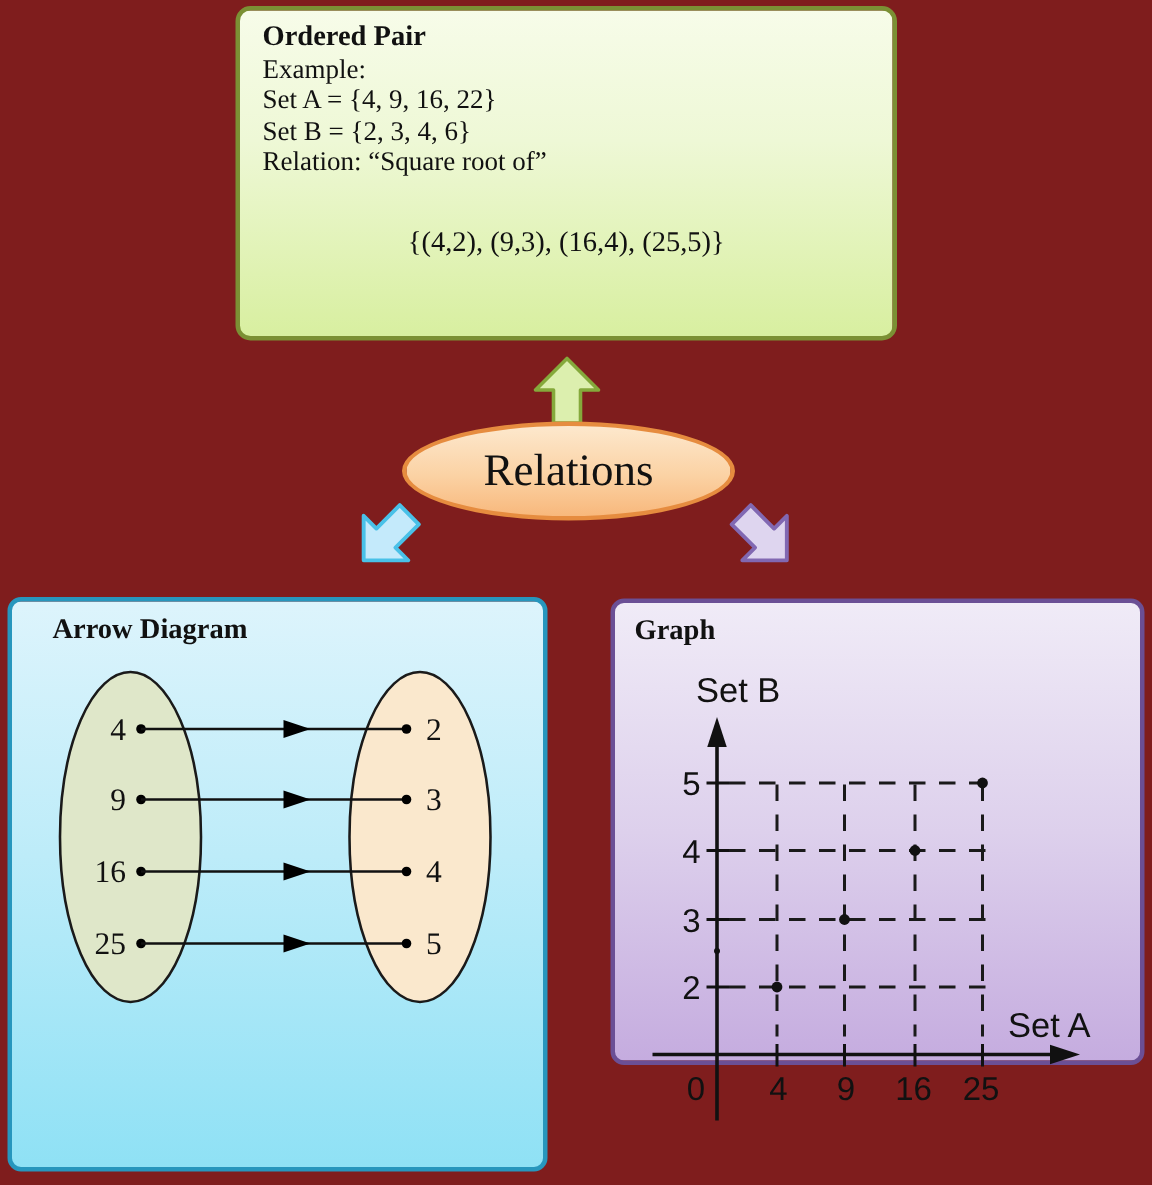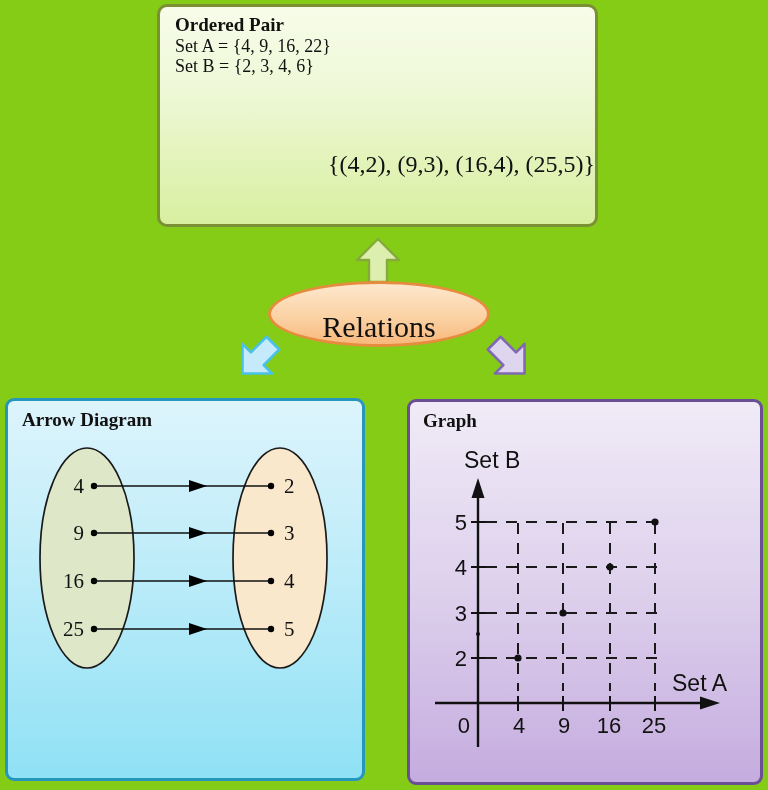--- a/index.html
+++ b/index.html
@@ -1,72 +1,75 @@
 <!DOCTYPE html>
 <html><head>
 <meta charset="utf-8">
 <style>
   html,body{margin:0;padding:0;background:#000;}
   .canvas{
-    position:relative;width:768px;height:790px;background:#84cc16;overflow:hidden;
+    position:relative;width:768px;height:790px;background:#7f1d1d;overflow:hidden;
     font-family:"Liberation Serif","DejaVu Serif",serif;color:#111;
   }
   .box{position:absolute;box-sizing:border-box;}
   .box-title{font-weight:bold;font-size:19px;}
 
   
   .green-box{
     left:157px;top:4px;width:441px;height:223px;
     border:3px solid #7b9034;border-radius:10px;
     background:linear-gradient(180deg,#f7fce9 0%,#eef8d6 40%,#d8efa0 100%);
   }
   .green-box .inner{padding:8px 14px 0 15px;font-size:18px;line-height:20.5px;}
-  .green-box .pairs{position:absolute;left:0;right:0;top:144px;text-align:right;font-size:24px;}
+  .green-box .pairs{position:absolute;left:0;right:0;top:144px;text-align:center;font-size:19px;}
 
   
   .relations-oval{
     position:absolute;left:268px;top:281px;width:222px;height:66px;
     border:3px solid #e68c3f;border-radius:50%;box-sizing:border-box;
     background:linear-gradient(180deg,#fde8cd 0%,#fbd2a4 55%,#f8b87c 100%);
-    display:flex;align-items:flex-end;justify-content:center;
+    display:flex;align-items:center;justify-content:center;
     font-size:30px;color:#111;
   }
 
   .conn-arrow{position:absolute;}
 
   
   .blue-box{
     left:5px;top:398px;width:360px;height:383px;
     border:3px solid #2796bd;border-radius:9px;
     background:linear-gradient(180deg,#ddf4fc 0%,#bdecf9 45%,#8fe1f5 100%);
+    padding-left:13px;
   }
   .blue-box .box-title{padding:8px 0 0 14px;}
   .figure-svg{position:absolute;left:0;top:0;}
 
   
   .purple-box{
-    left:407px;top:399px;width:356px;height:386px;
+    left:407px;top:399px;width:356px;height:311px;
     border:3px solid #6b4f95;border-radius:9px;
     background:linear-gradient(180deg,#f0ebf7 0%,#ddd0ec 50%,#c5acdf 100%);
   }
   .purple-box .box-title{padding:8px 0 0 13px;}
 
   .sans{font-family:"Liberation Sans","DejaVu Sans",sans-serif;}
   svg text{fill:#111;}
 </style>
 </head>
 <body>
 
 <div class="canvas">
 
   <div class="box green-box">
     <div class="inner">
       <div class="box-title">Ordered Pair</div>
+      <div>Example:</div>
       <div>Set A = {4, 9, 16, 22}</div>
       <div>Set B = {2, 3, 4, 6}</div>
+      <div>Relation: “Square root of”</div>
     </div>
     <div class="pairs">{(4,2), (9,3), (16,4), (25,5)}</div>
   </div>
 
   <svg class="conn-arrow" style="left:354px;top:237px;" width="48" height="47" viewBox="0 0 48 47">
     <polygon points="24,2 45,23 33,23 33,45 15,45 15,23 3,23" fill="#dcefae" stroke="#85a93b" stroke-width="2.4" stroke-linejoin="round"></polygon>
   </svg>
 
   <div class="relations-oval">
     <span>Relations</span>

